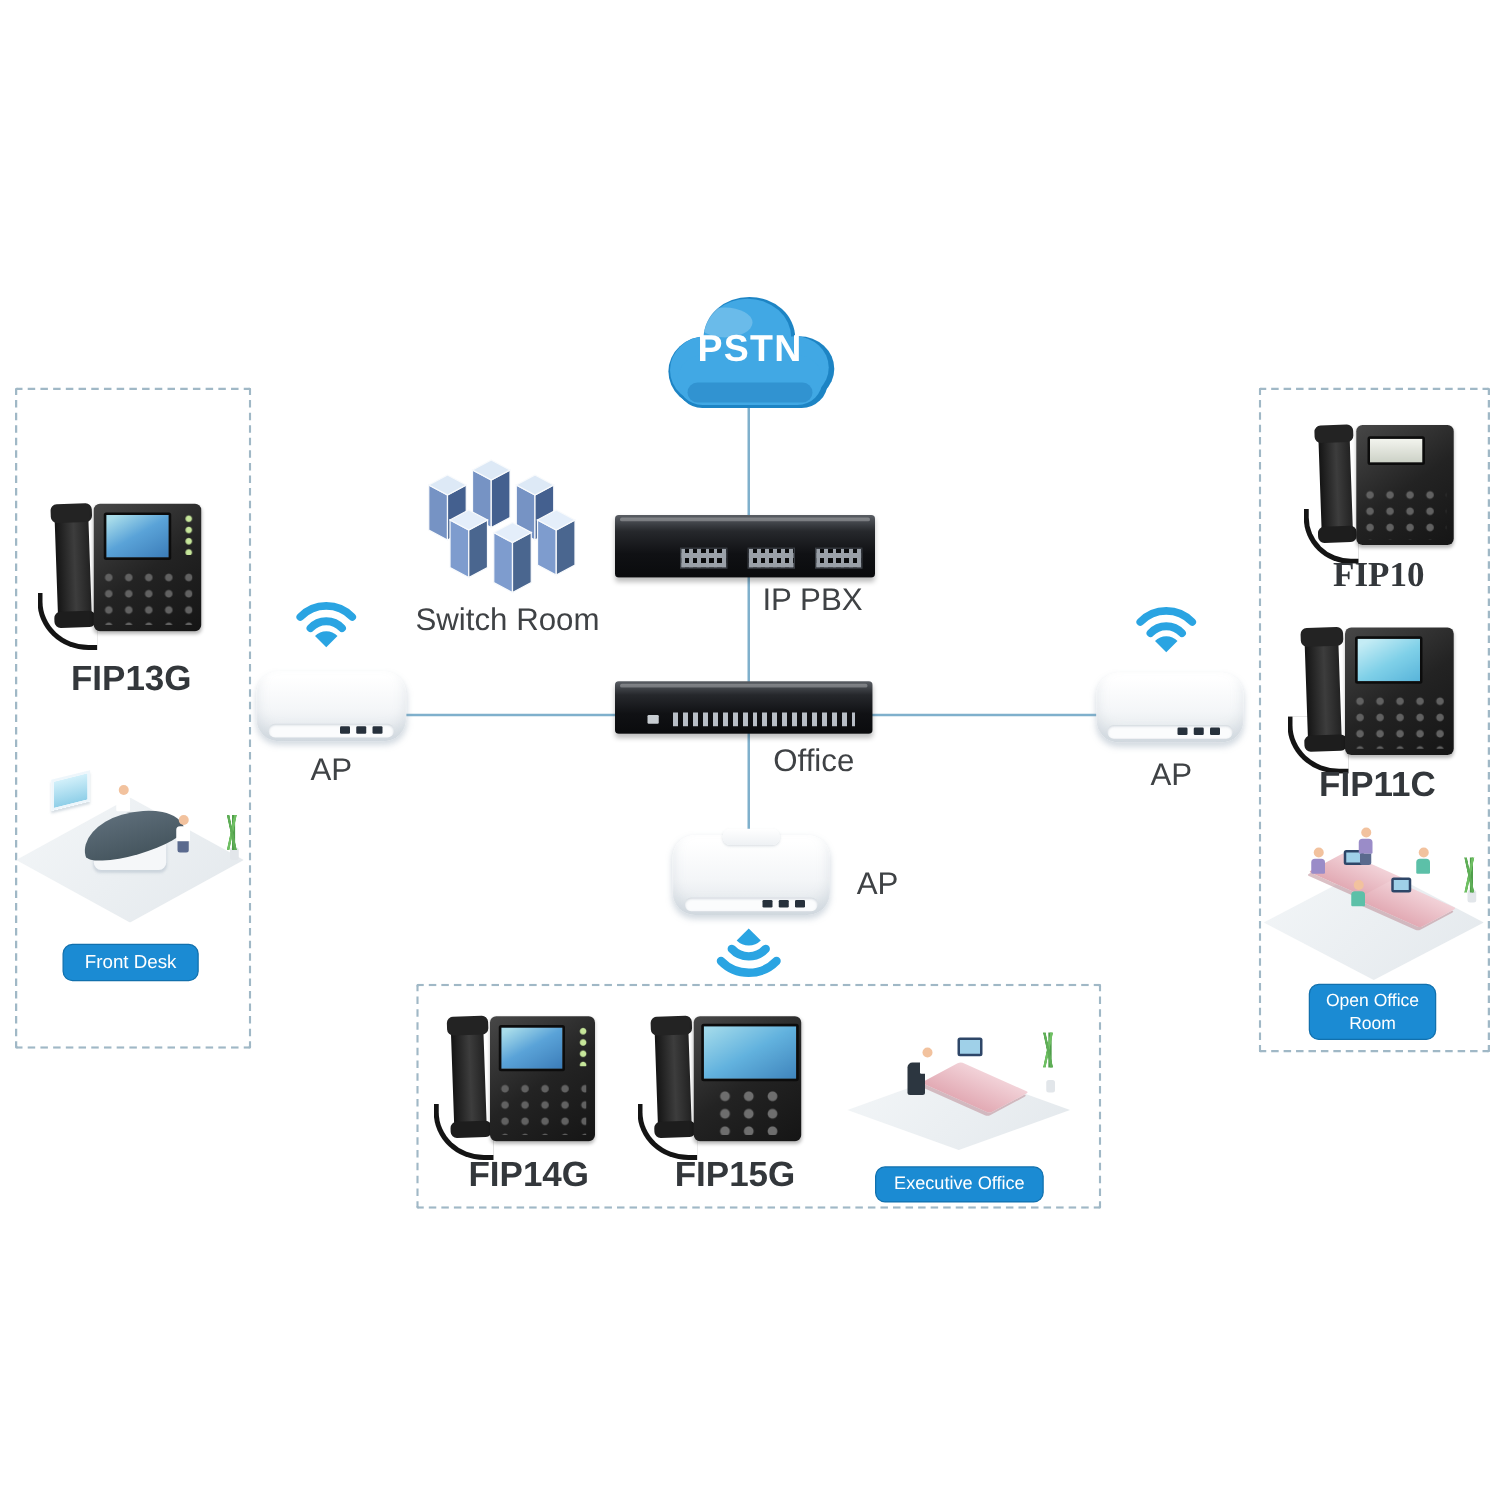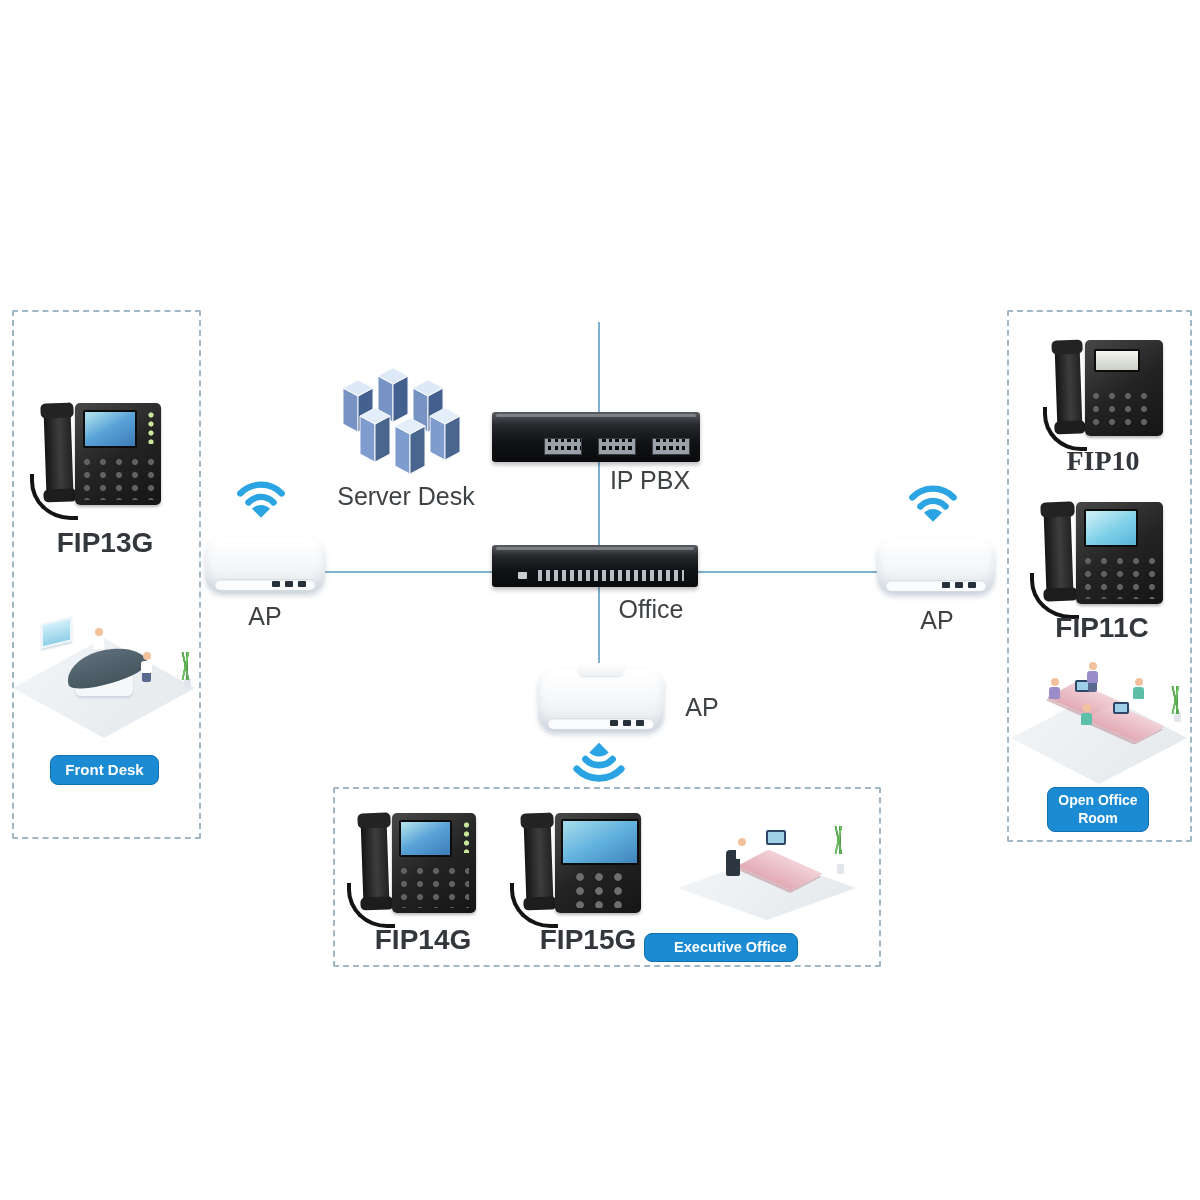--- a/index.html
+++ b/index.html
@@ -13,21 +13,21 @@
   .zone{position:absolute;border:2px dashed #a0b8c6;border-radius:2px;z-index:2;}
 
   
   .lbl{position:absolute;text-align:center;color:#3f4245;z-index:6;}
   .node-lbl{font-size:25px;}
   .phone-lbl{font-size:28px;font-weight:bold;color:#33373b;}
 
   
   .badge{position:absolute;background:#1b8bd3;border:1px solid #1170ad;color:#fff;
          border-radius:8px;display:flex;flex-direction:column;align-items:center;justify-content:center;
-         font-weight:bold;z-index:6;line-height:1.25;}
+         font-weight:normal;z-index:6;line-height:1.25;}
 
   
   .cloud-wrap{position:absolute;z-index:5;}
   .cloud-wrap svg{position:absolute;inset:0;width:100%;height:100%;}
   .cloud-text{position:absolute;left:0;top:34%;width:100%;text-align:center;
               color:#fff;font-weight:bold;font-size:30px;letter-spacing:1px;}
 
   
   .rack{position:absolute;background:linear-gradient(#5a5e64 0%,#26282c 26%,#101114 62%,#0a0b0d);
         border-radius:3px;box-shadow:0 3px 4px rgba(0,0,0,.25);z-index:5;}
@@ -125,20 +125,39 @@
 
 <div class="canvas">
 
   <div class="line" style="left:598px;top:322px;width:2px;height:352px;"></div>
   <div class="line" style="left:322px;top:571px;width:560px;height:2px;"></div>
 
   <div class="zone" style="left:12px;top:310px;width:185px;height:525px;"></div>
   <div class="zone" style="left:1007px;top:310px;width:181px;height:528px;"></div>
   <div class="zone" style="left:333px;top:787px;width:544px;height:176px;"></div>
 
+  <div class="cloud-wrap" style="left:520px;top:226px;width:160px;height:108px;">
+    <svg viewBox="0 0 160 108">
+      <g fill="#1d84c4" transform="translate(-2,-2) scale(1.045)">
+        <ellipse cx="45" cy="70" rx="29" ry="27"></ellipse>
+        <ellipse cx="78" cy="44" rx="35" ry="31"></ellipse>
+        <ellipse cx="116" cy="68" rx="27" ry="25"></ellipse>
+        <rect x="22" y="58" width="116" height="40" rx="20"></rect>
+      </g>
+      <g fill="#41a8e4">
+        <ellipse cx="45" cy="70" rx="29" ry="27"></ellipse>
+        <ellipse cx="78" cy="44" rx="35" ry="31"></ellipse>
+        <ellipse cx="116" cy="68" rx="27" ry="25"></ellipse>
+        <rect x="22" y="58" width="116" height="40" rx="20"></rect>
+      </g>
+      <ellipse cx="60" cy="32" rx="22" ry="12" fill="rgba(255,255,255,0.22)"></ellipse>
+      <rect x="30" y="80" width="100" height="16" rx="8" fill="rgba(20,110,175,0.35)"></rect>
+    </svg>
+    <div class="cloud-text">PSTN</div>
+  </div>
 
   <svg class="server-svg" style="left:333px;top:366px;width:150px;height:118px;" viewBox="0 0 150 118">
     <g stroke="#f8fafc" stroke-width="1">
       <g transform="translate(10,14)">
         <polygon points="0,8 15,16 15,52 0,44" fill="#7693c4"></polygon>
           <polygon points="30,8 15,16 15,52 30,44" fill="#44608f"></polygon>
           <polygon points="15,0 30,8 15,16 0,8" fill="#dde9f6"></polygon>
       </g>
       <g transform="translate(45,2)">
         <polygon points="0,8 15,16 15,54 0,46" fill="#7693c4"></polygon>
@@ -160,21 +179,21 @@
           <polygon points="30,8 15,16 15,56 30,48" fill="#4a668f"></polygon>
           <polygon points="15,0 30,8 15,16 0,8" fill="#e4eefa"></polygon>
       </g>
       <g transform="translate(97,42)">
         <polygon points="0,8 15,16 15,52 0,44" fill="#7e9cce"></polygon>
           <polygon points="30,8 15,16 15,52 30,44" fill="#4a668f"></polygon>
           <polygon points="15,0 30,8 15,16 0,8" fill="#e4eefa"></polygon>
       </g>
     </g>
   </svg>
-  <div class="lbl node-lbl" style="left:321px;top:482px;width:170px;">Server Desk</div>
+  <div class="lbl node-lbl" style="left:321px;top:482px;width:170px;">Switch Room</div>
 
   <div class="rack" style="left:492px;top:412px;width:208px;height:50px;">
     <div class="pbx-ports">
         <i></i>
         <i></i>
         <i></i>
       </div>
   </div>
   <div class="lbl node-lbl" style="left:600px;top:466px;width:100px;">IP PBX</div>
 
@@ -344,17 +363,17 @@
     <div class="floor" style="left:0;top:38px;width:178px;height:64px;"></div>
     <div class="desk-pink" style="left:72px;top:38px;width:60px;height:28px;"></div>
     <div class="monitor" style="left:88px;top:12px;width:20px;height:15px;"></div>
     <div class="chair" style="left:48px;top:32px;width:14px;height:26px;"></div>
     <div class="person" style="left:58px;top:20px;">
       <i class="head"></i>
         <i class="torso"></i>
       </div>
     <div class="plant" style="left:153px;top:8px;height:48px;"></div>
   </div>
-  <div class="badge" style="left:644px;top:933px;width:133px;height:27px;font-size:14.5px;padding-left:19px;">
+  <div class="badge" style="left:700px;top:933px;width:133px;height:27px;font-size:14.5px;">
     <span>Executive Office</span>
   </div>
 
 </div>
 
 </body></html>

